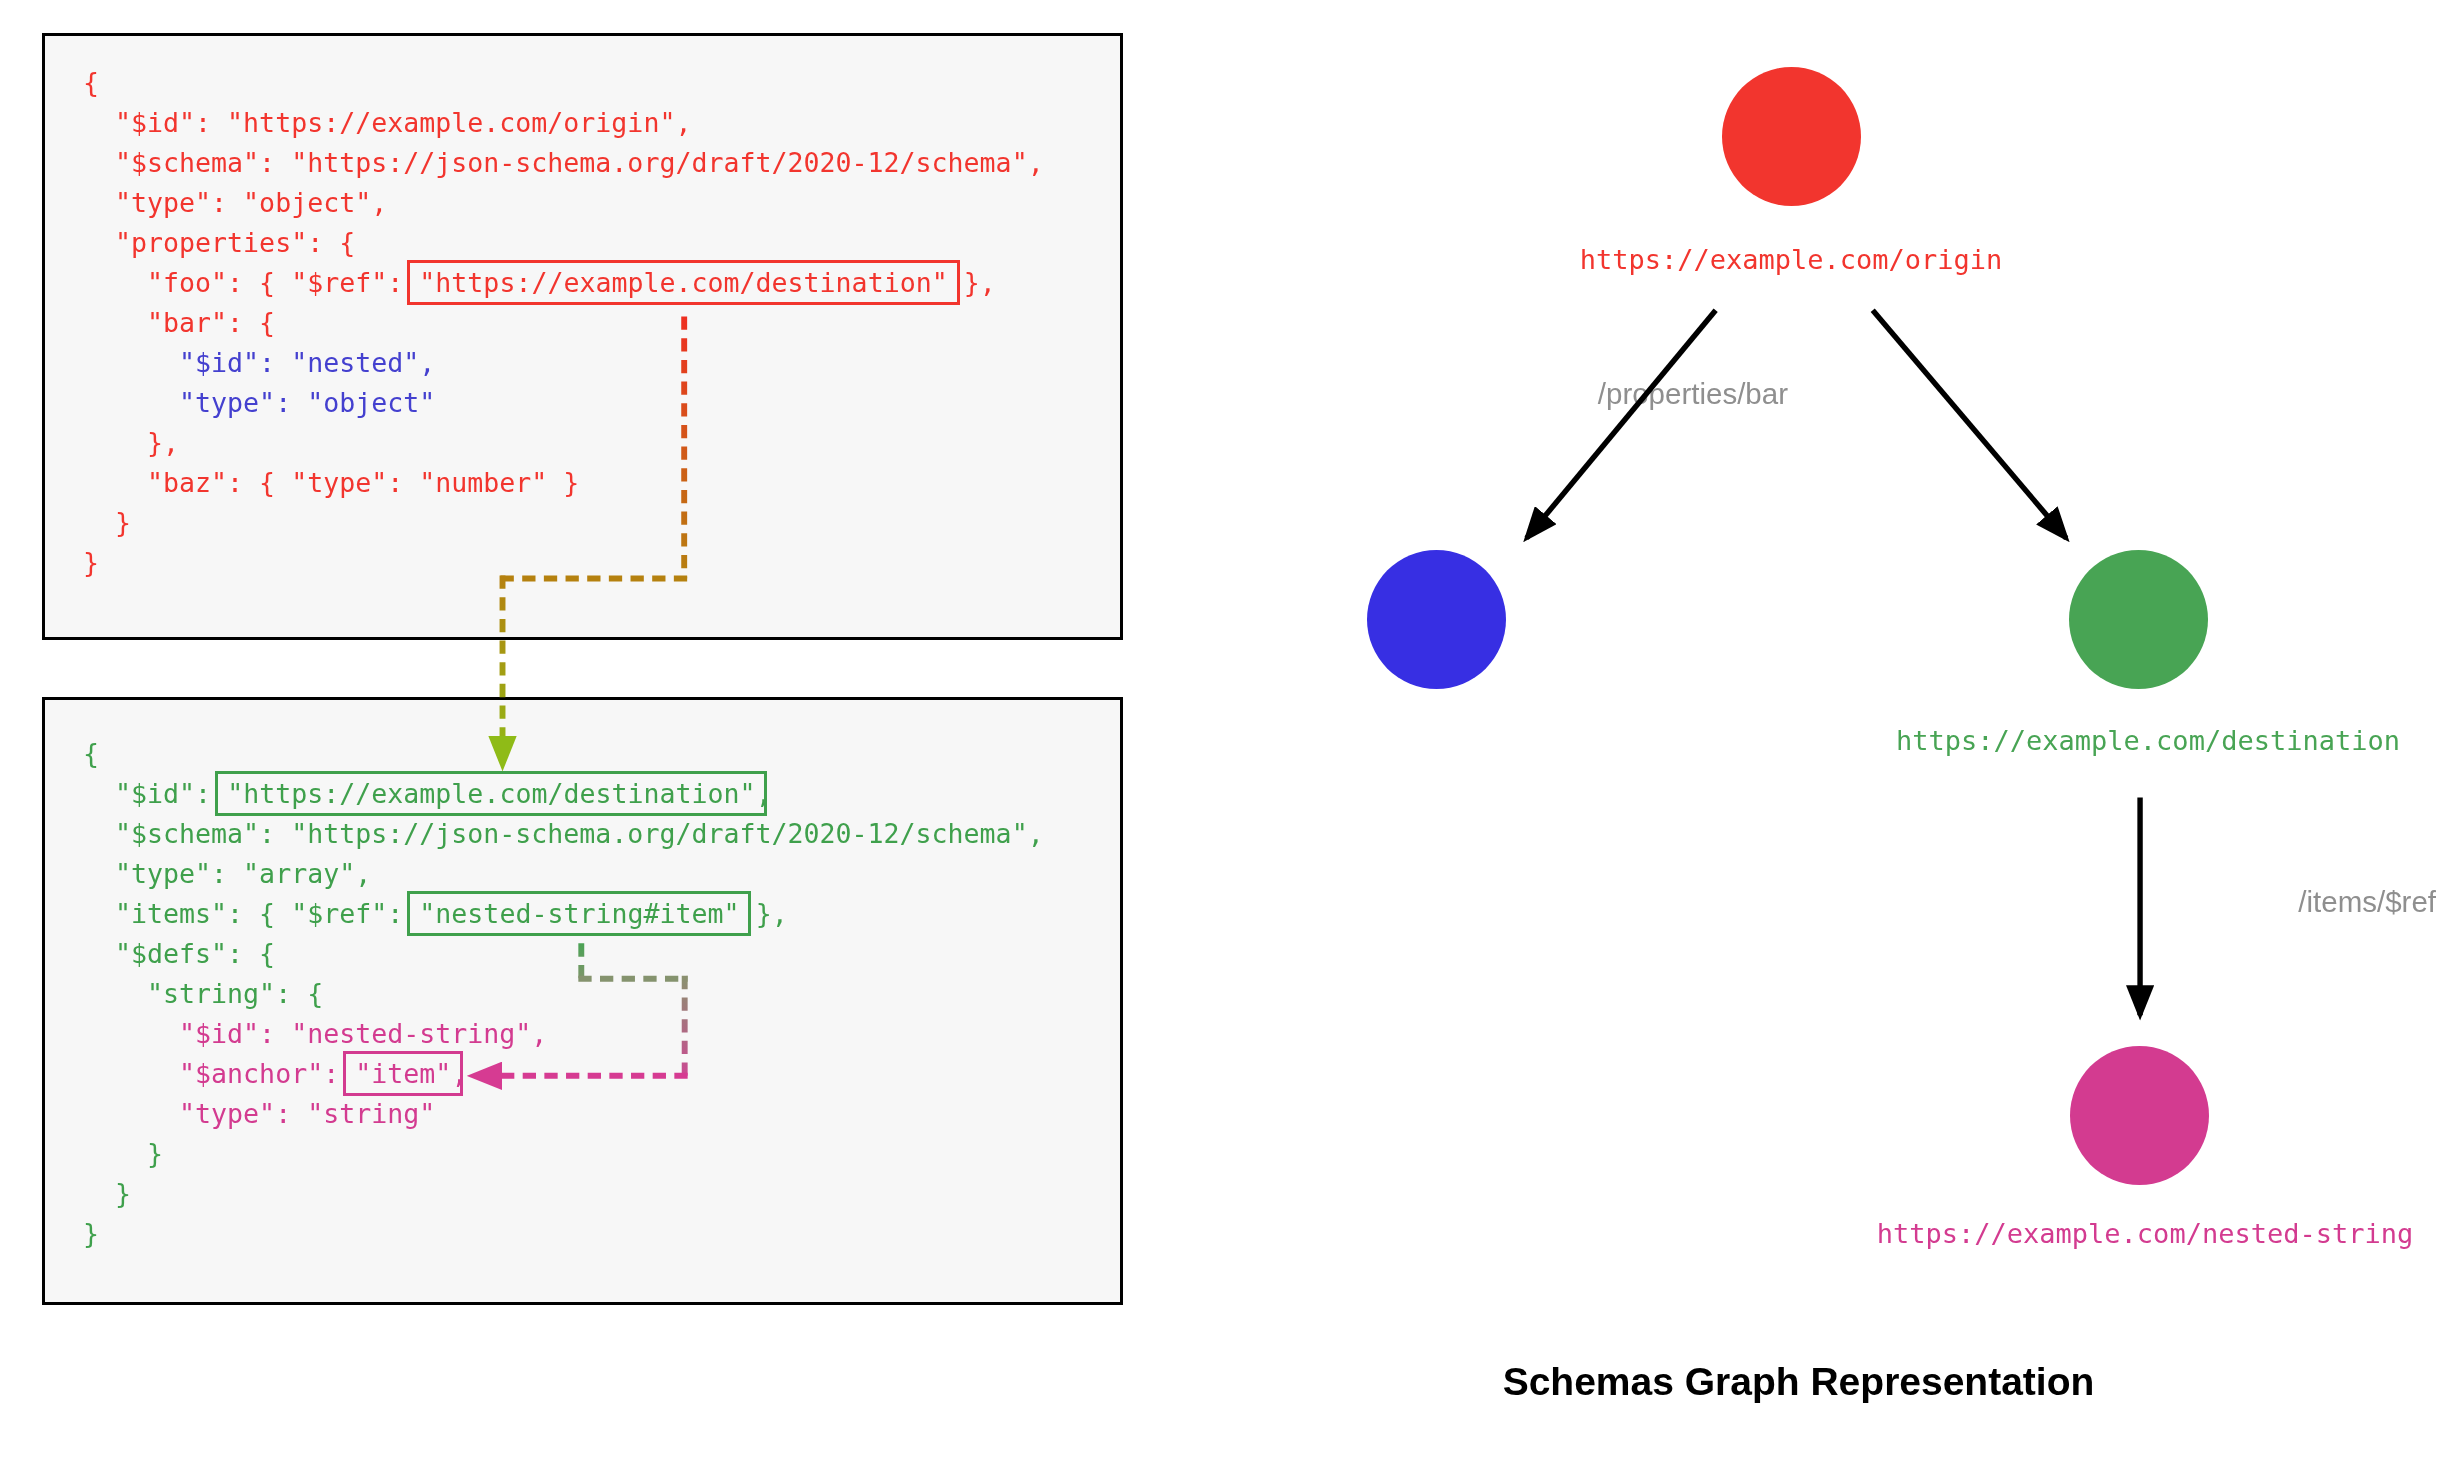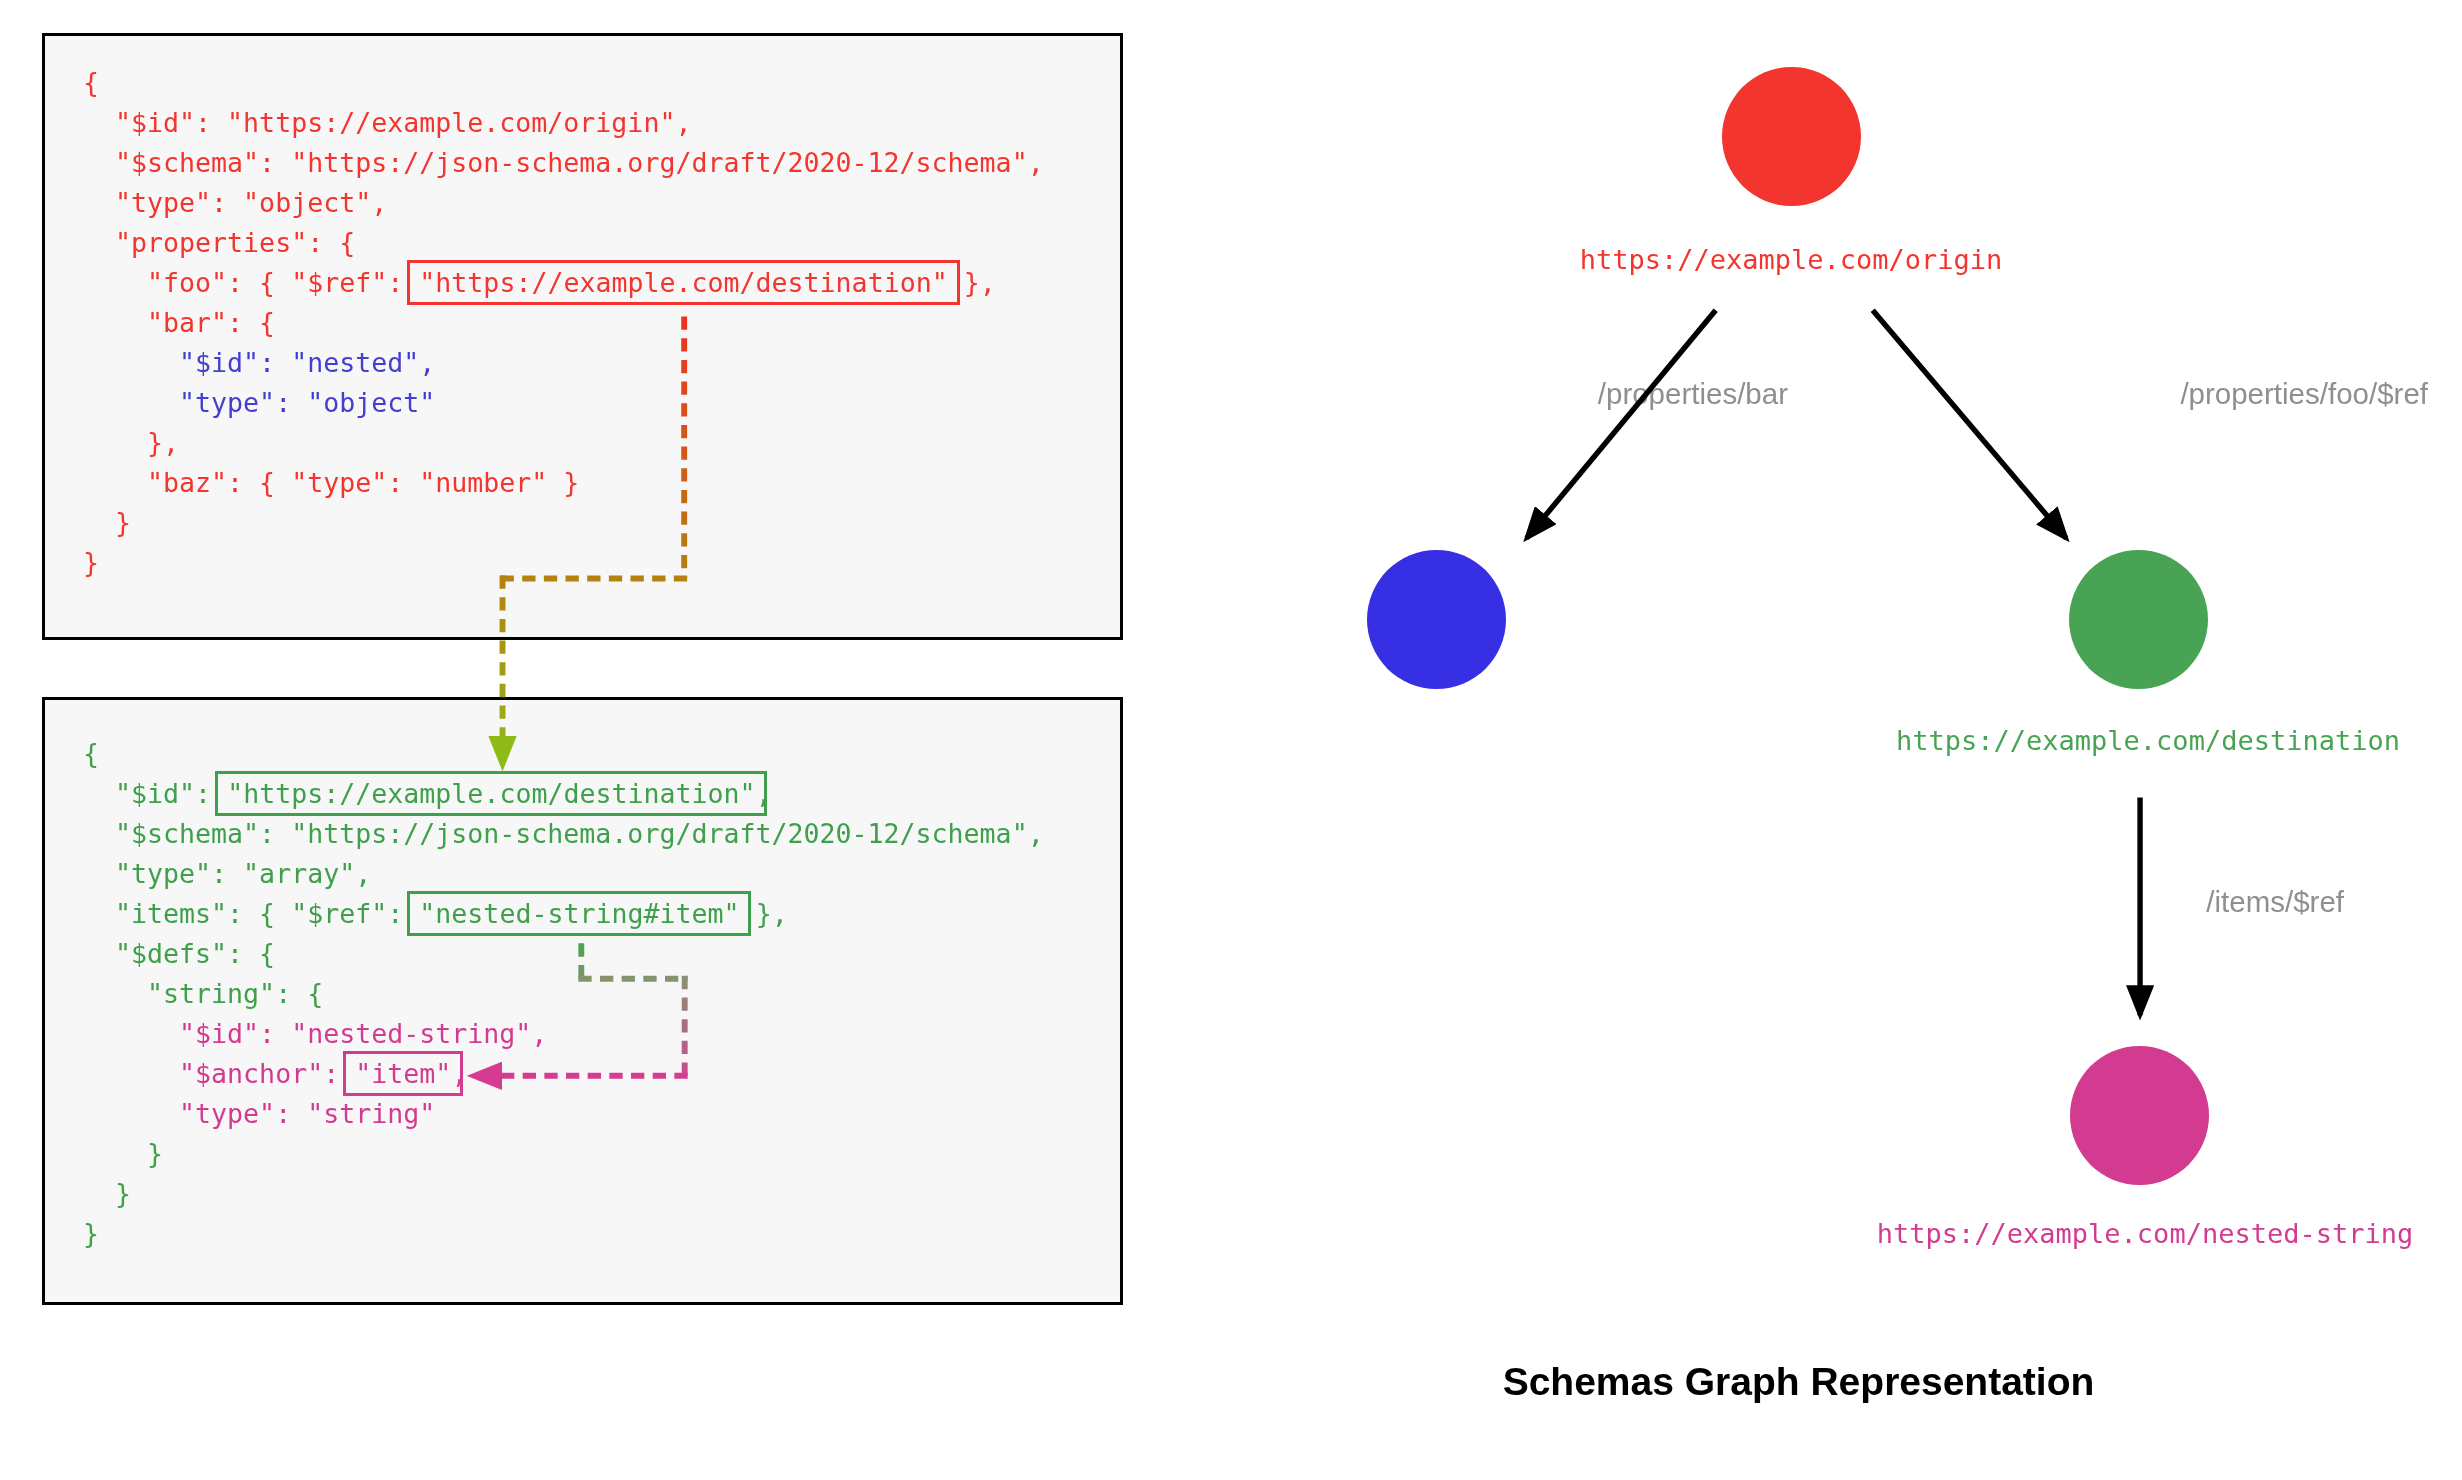--- a/index.html
+++ b/index.html
@@ -37,21 +37,21 @@
               font-family:"DejaVu Sans Mono",monospace;font-size:27px;line-height:35px;}
   #label-origin{left:1200px;top:242px;color:#f2352e;}
   #label-nested{left:846px;top:723px;color:#372fe3;}
   #label-destination{left:1557px;top:723px;color:#48a454;}
   #label-nested-string{left:1554px;top:1216px;color:#d33b90;}
 
   .edge-label{position:absolute;width:591px;text-align:right;
               font-family:"Liberation Sans",sans-serif;font-size:29.5px;line-height:35px;color:#8f8f8f;}
   #edge-label-bar{left:1197px;top:376px;}
   #edge-label-foo{left:1837px;top:376px;}
-  #edge-label-items{left:1753px;top:884px;}
+  #edge-label-items{left:1845px;top:884px;}
 
   
   .overlay{position:absolute;left:0;top:0;pointer-events:none;}
 </style>
 </head>
 <body>
 
 <div class="canvas">
 
   <div class="code-box" id="box-origin">
@@ -95,21 +95,20 @@
   <div class="node" id="node-origin"></div>
   <div class="node" id="node-nested"></div>
   <div class="node" id="node-destination"></div>
   <div class="node" id="node-nested-string"></div>
 
   <div class="node-label" id="label-origin">https://example.com/origin</div>
   <div class="node-label" id="label-destination">https://example.com/destination</div>
   <div class="node-label" id="label-nested-string">https://example.com/nested-string</div>
 
   <div class="edge-label" id="edge-label-bar">/properties/bar</div>
-  <div class="edge-label" id="edge-label-foo">/properties/foo/$ref</div>
   <div class="edge-label" id="edge-label-items">/items/$ref</div>
 
   <svg class="overlay" width="2487" height="1480" viewBox="0 0 5050 3006">
     <defs>
       <marker id="head-black" viewBox="0 0 10 8" refX="8.5" refY="4" markerWidth="6.5" markerHeight="5.2" orient="auto" markerUnits="strokeWidth">
           <path d="M0,0 L10,4 L0,8 Z" fill="#000000"></path>
         </marker>
       <marker id="head-green" viewBox="0 0 10 8" refX="8.5" refY="4" markerWidth="6" markerHeight="4.8" orient="auto" markerUnits="strokeWidth">
           <path d="M0,0 L10,4 L0,8 Z" fill="#8fbb17"></path>
         </marker>

